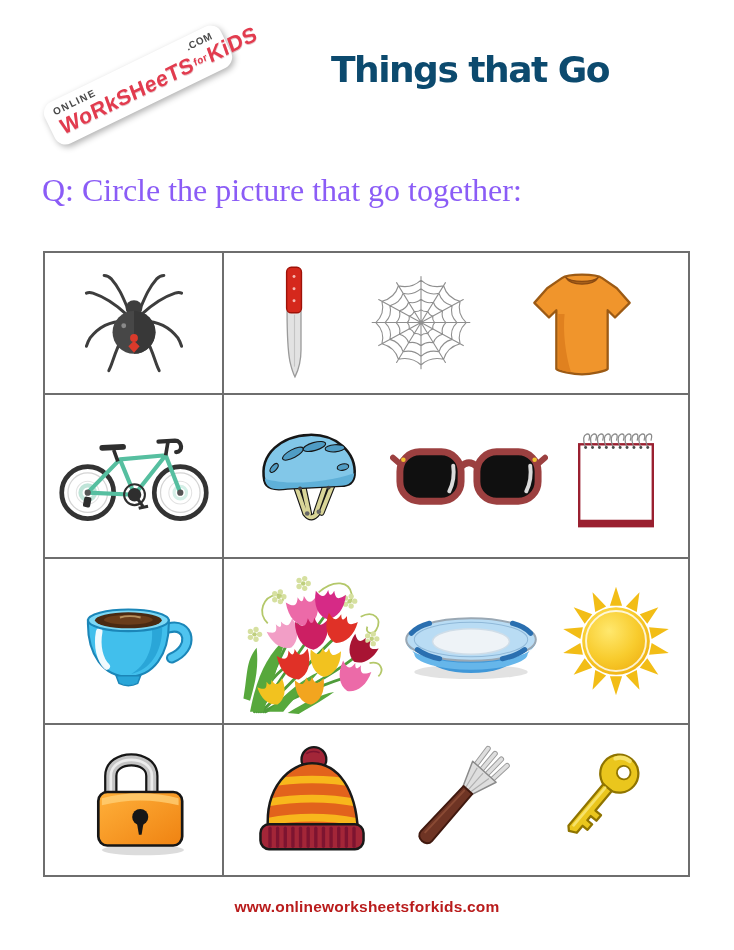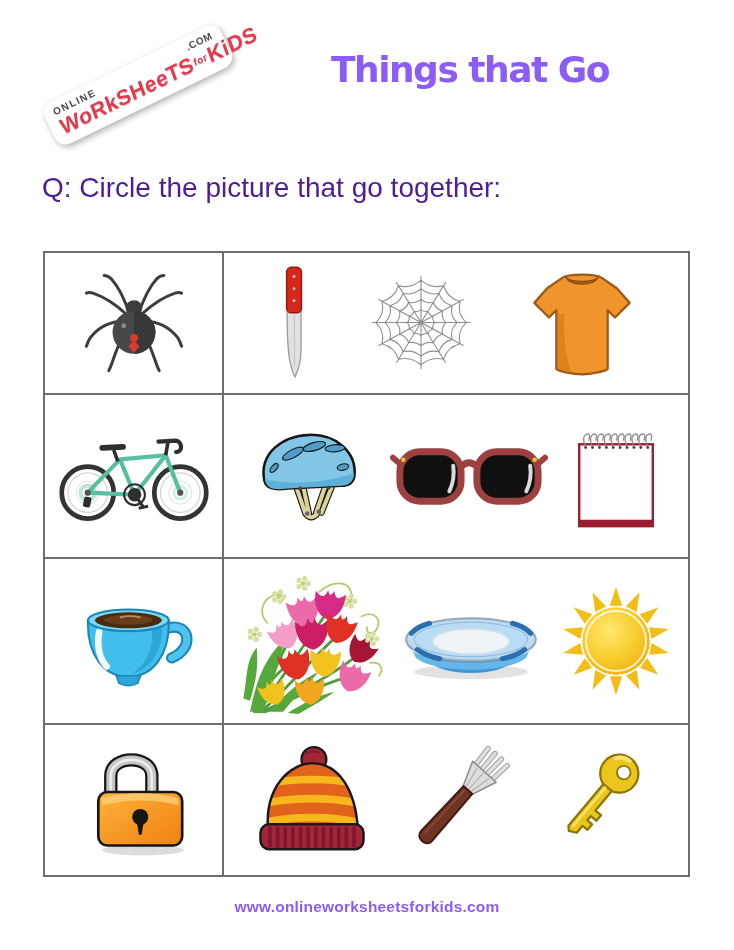--- a/index.html
+++ b/index.html
@@ -9,36 +9,36 @@
   
   .logo{position:absolute;left:40px;top:62px;width:196px;transform:rotate(-26deg);transform-origin:center;}
   .sticker{background:#fff;border-radius:12px;box-shadow:1px 3px 6px rgba(0,0,0,.3), 0 0 0 2px #fff;padding:2px 10px 6px 10px;}
   .lg-top{display:flex;justify-content:space-between;align-items:flex-end;height:14px;}
   .lg-online{font-size:10px;font-weight:bold;color:#4a4a4a;letter-spacing:1.5px;}
   .lg-com{font-size:10px;font-weight:bold;color:#4a4a4a;letter-spacing:.5px;}
   .lg-main{display:block;font-size:21.5px;font-weight:800;color:#e23b4e;letter-spacing:.5px;transform:skewX(-6deg);white-space:nowrap;line-height:24px;text-shadow:0 1px 0 rgba(160,20,40,.25);}
   .lg-for{font-size:10px;vertical-align:4px;margin:0 1px;color:#e23b4e;}
 
   
-  .title{position:absolute;left:280px;top:42px;width:380px;text-align:center;font-family:"DejaVu Sans",sans-serif;font-weight:bold;color:#8b5cf6;font-size:36px;letter-spacing:-1.5px;line-height:56px;}
+  .title{position:absolute;left:280px;top:42px;width:380px;text-align:center;font-family:"DejaVu Sans",sans-serif;font-weight:bold;color:#0c4a6e;font-size:36px;letter-spacing:-1.5px;line-height:56px;}
   .title .line2{transform:translateX(-45px);}
 
   
-  .question{position:absolute;left:42px;top:172px;font-family:Liberation Sans, sans-serif;font-size:28px;color:#4c1d95;}
+  .question{position:absolute;left:42px;top:172px;font-family:Liberation Serif, serif;font-size:32px;color:#8b5cf6;}
 
   
   .tbl{position:absolute;left:43px;top:251px;width:647px;height:626px;display:grid;grid-template-columns:179px 1fr;grid-template-rows:142px 164px 166px 1fr;border:2px solid #6e6e6e;box-sizing:border-box;}
   .cell{border-right:2px solid #6e6e6e;border-bottom:2px solid #6e6e6e;display:flex;align-items:center;justify-content:center;overflow:hidden;}
   .cell.opts{justify-content:space-evenly;padding:0 4px;}
   .cell.last-col{border-right:none;}
   .cell.last-row{border-bottom:none;}
   svg{display:block;}
 
   
-  .footer{position:absolute;top:898px;left:0;width:100%;text-align:center;font-size:15.5px;font-weight:bold;color:#8b5cf6;letter-spacing:.2px;}
+  .footer{position:absolute;top:898px;left:0;width:100%;text-align:center;font-size:15.5px;font-weight:bold;color:#b91c1c;letter-spacing:.2px;}
 </style>
 </head>
 <body>
 
 <div class="page">
 
   <div class="logo">
     <div class="sticker">
       <div class="lg-top">
         <span class="lg-online">ONLINE</span>

